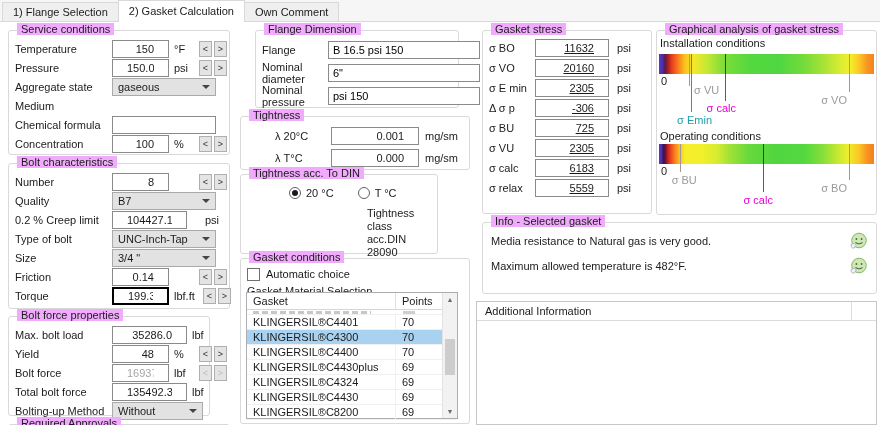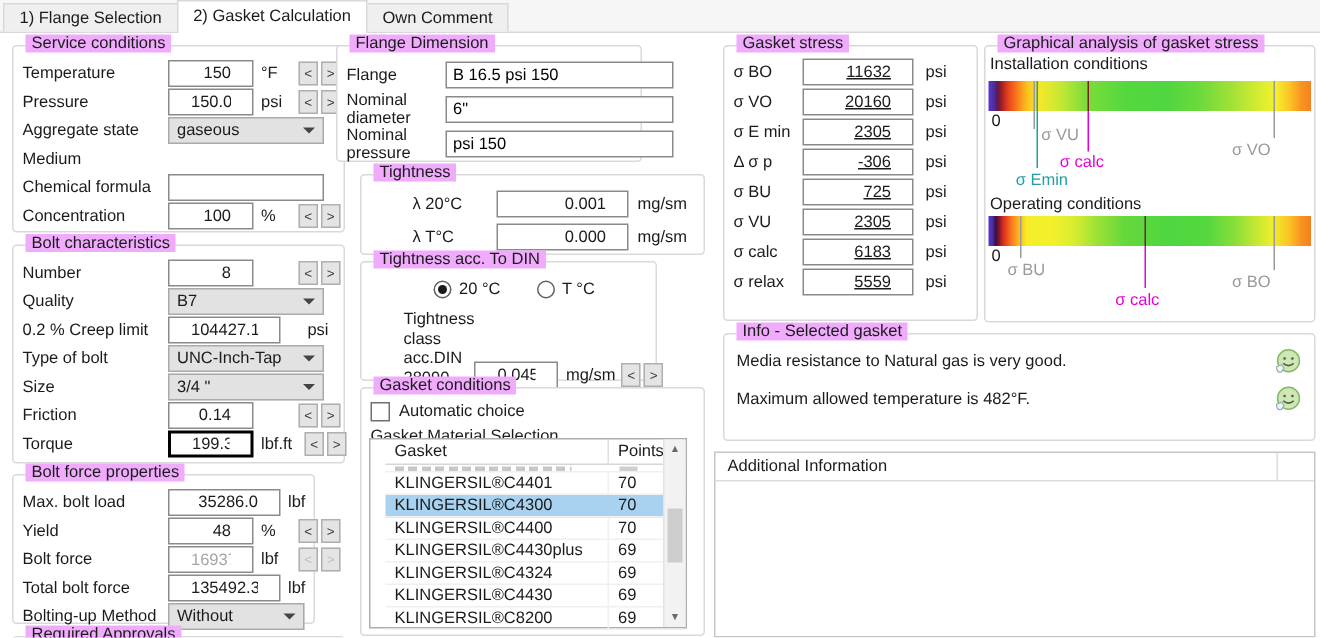--- a/index.html
+++ b/index.html
@@ -51,35 +51,35 @@
   .lbt { width:84px; padding-left:28px; flex:none; }
   .int { width:88px; text-align:right; }
   .unt { padding-left:6px; }
   .radiorow { display:flex; align-items:center; margin:11px 0 0 48px; height:14px; }
   .radio { display:flex; align-items:center; }
   .radio + .radio { margin-left:24px; }
   .rc { width:12px; height:12px; border:1px solid #616161; border-radius:50%; background:#fff;
         margin-right:5px; position:relative; flex:none; }
   .rc.sel::after { content:""; position:absolute; left:2px; top:2px; width:6px; height:6px;
         border-radius:50%; background:#1b1b1b; }
-  .dinclass { display:flex; align-items:flex-end; margin:7px 6px 0 28px; }
+  .dinclass { display:flex; align-items:flex-end; margin:7px 6px 0 28px;flex-direction:column; }
   .dinlbl { width:64px; line-height:13px; }
   .dinfield { display:flex; align-items:center; flex:1; }
   .dinfield .in { width:56px; }
   .dinfield .un { width:40px; }
   .lbtns { position:relative; height:17px; margin-top:5px; }
   .lbtn { position:absolute; top:0; width:32px; height:17px; background:#e1e1e1;
           border:1px solid #adadad; text-align:center; line-height:15px; }
   .lbtn.on { background:#cde6f7; border-color:#3d9be9; }
   .ckrow { display:flex; align-items:center; margin:8px 6px 0 6px; height:14px; }
   .ckb { width:13px; height:13px; border:1px solid #707070; background:#fff; margin-right:6px; flex:none; }
   .sellbl { margin:4px 6px 0 6px; }
   
   .gtable { position:absolute; left:5px; top:33px; width:212px; height:127px;
-            border:1px solid #abadb3; background:#fff;padding-left:10px; }
+            border:1px solid #abadb3; background:#fff; }
   .ghead { display:flex; height:17px; line-height:17px; border-bottom:1px solid #d6d6d6; }
   .ghead .h1 { width:149px; padding-left:6px; border-right:1px solid #e0e0e0; }
   .ghead .h2 { padding-left:6px; }
   .sliver { position:relative; height:5px; border-bottom:1px solid #f0f0f0; overflow:hidden; }
   .sliver::before { content:""; position:absolute; left:6px; top:1px; width:118px; height:3px; opacity:.55;
      background:repeating-linear-gradient(90deg,#9a9a9a 0 6px, transparent 6px 9px); }
   .sliver::after { content:""; position:absolute; left:156px; top:1px; width:12px; height:3px;
      background:#a8a8a8; opacity:.55; }
   .grow { display:flex; height:15px; line-height:15px; border-bottom:1px solid #f0f0f0; }
   .grow .c1 { width:149px; padding-left:6px; border-right:1px solid #f0f0f0; overflow:hidden; white-space:nowrap; }
@@ -272,21 +272,21 @@
       <span class="cv">Without</span>
       <span class="chev"></span>
     </div>
   </div>
 </div>
 
 <div class="gb" style="left:8px; top:424px; width:222px; height:20px;">
   <span class="gb-t">Required Approvals</span>
 </div>
 
-<div class="gb" style="left:224px; top:30px; width:204px; height:78px;">
+<div class="gb" style="left:255px; top:30px; width:204px; height:78px;">
   <span class="gb-t">Flange Dimension</span>
   <div class="mrow first">
     <span class="lbm">Flange</span>
     <input class="inm" value="B 16.5 psi 150" style="">
   </div>
   <div class="mrow">
     <span class="lbm">Nominal diameter</span>
     <input class="inm" value="6&quot;" style="">
   </div>
   <div class="mrow">

